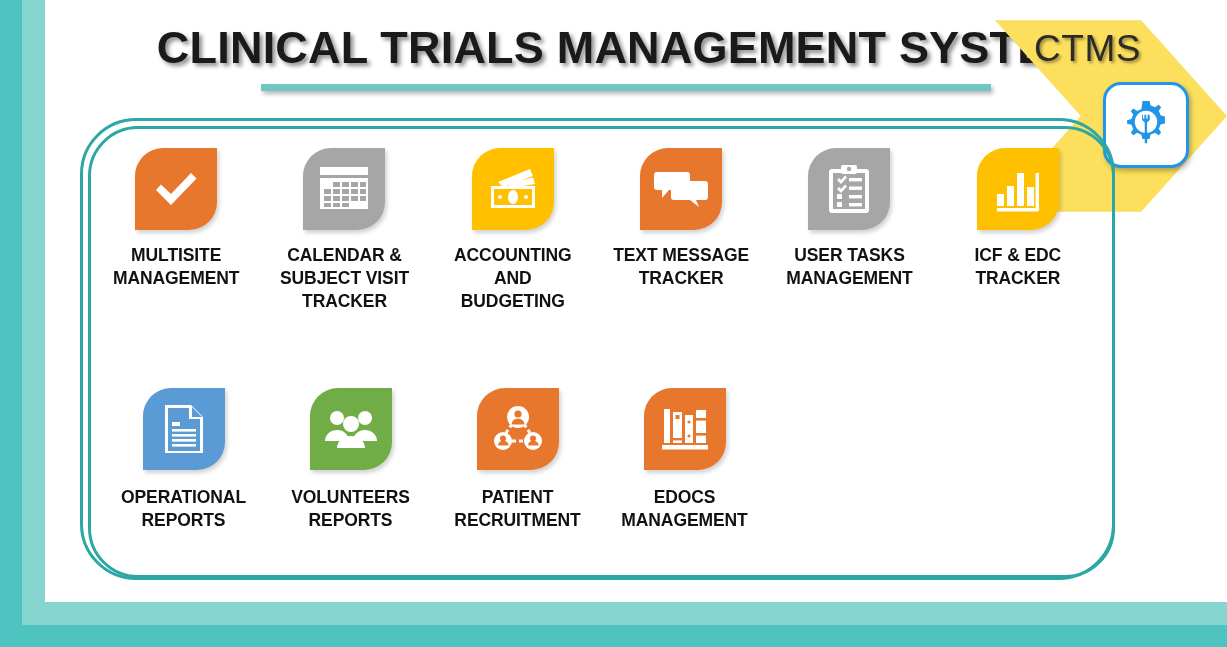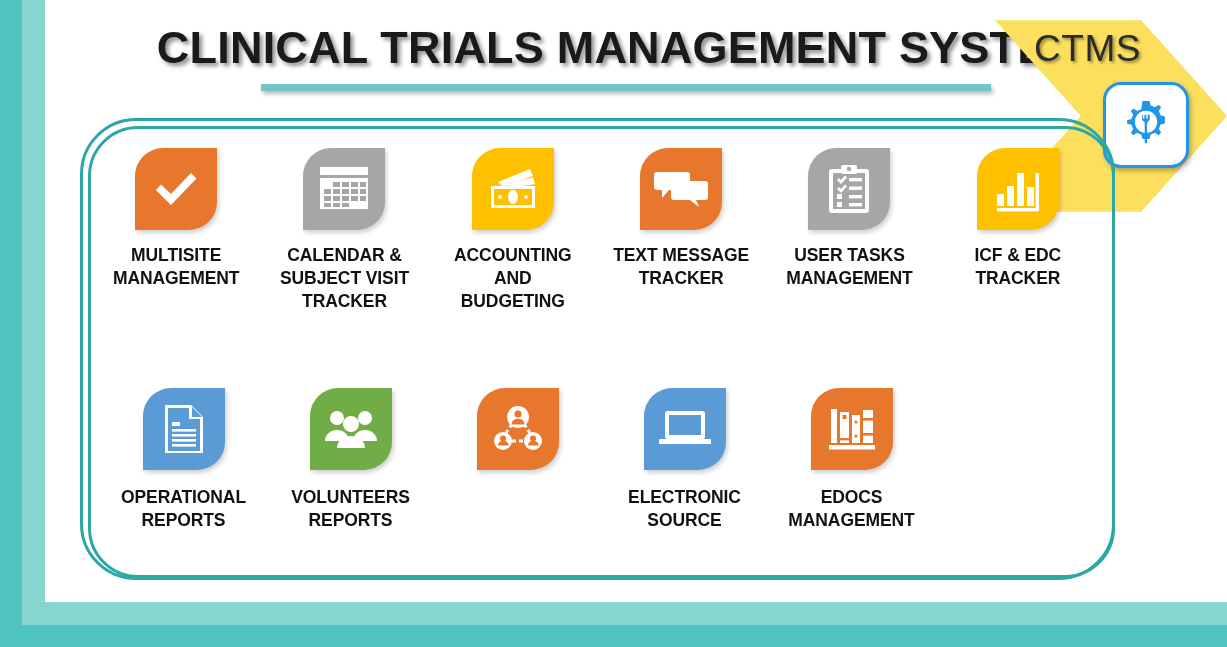--- a/index.html
+++ b/index.html
@@ -375,36 +375,24 @@
               <circle cx="26" cy="11" r="3.6"></circle>
               <path d="M19.5 21.5 a6.5 6 0 0 1 13 0 z"></path>
               <circle cx="11" cy="35.5" r="3"></circle>
               <path d="M6 42.5 a5.3 4.8 0 0 1 10.6 0 z"></path>
               <circle cx="41" cy="35.5" r="3"></circle>
               <path d="M36 42.5 a5.3 4.8 0 0 1 10.6 0 z"></path>
             </g>
           </svg>
         </span>
       </div>
-    </div>
-
-    <div class="cell">
-      <div class="tile" style="background:#5B9BD5">
-        <span>
-          <svg width="56" height="44" viewBox="0 0 56 44">
-            <rect x="8" y="4" width="40" height="28" rx="2.5" fill="#ffffff"></rect>
-            <rect x="12" y="8" width="32" height="20" fill="#5B9BD5"></rect>
-            <rect x="2" y="32" width="52" height="5" rx="1" fill="#ffffff"></rect>
-            <rect x="25" y="29" width="6" height="3" fill="#ffffff"></rect>
-          </svg>
-        </span>
-      </div>
-      <div class="cell-label">ELECTRONIC
-SOURCE</div>
-    </div>
+      <div class="cell-label">PATIENT
+RECRUITMENT</div>
+    </div>
+
 
 
     <div class="cell">
       <div class="tile" style="background:#E8772E">
         <span>
           <svg width="52" height="50" viewBox="0 0 52 50">
             <g fill="#ffffff">
               <rect x="5" y="5" width="6" height="34"></rect>
               <rect x="14" y="8" width="9" height="31"></rect>
               <rect x="26" y="11" width="8" height="28"></rect>

